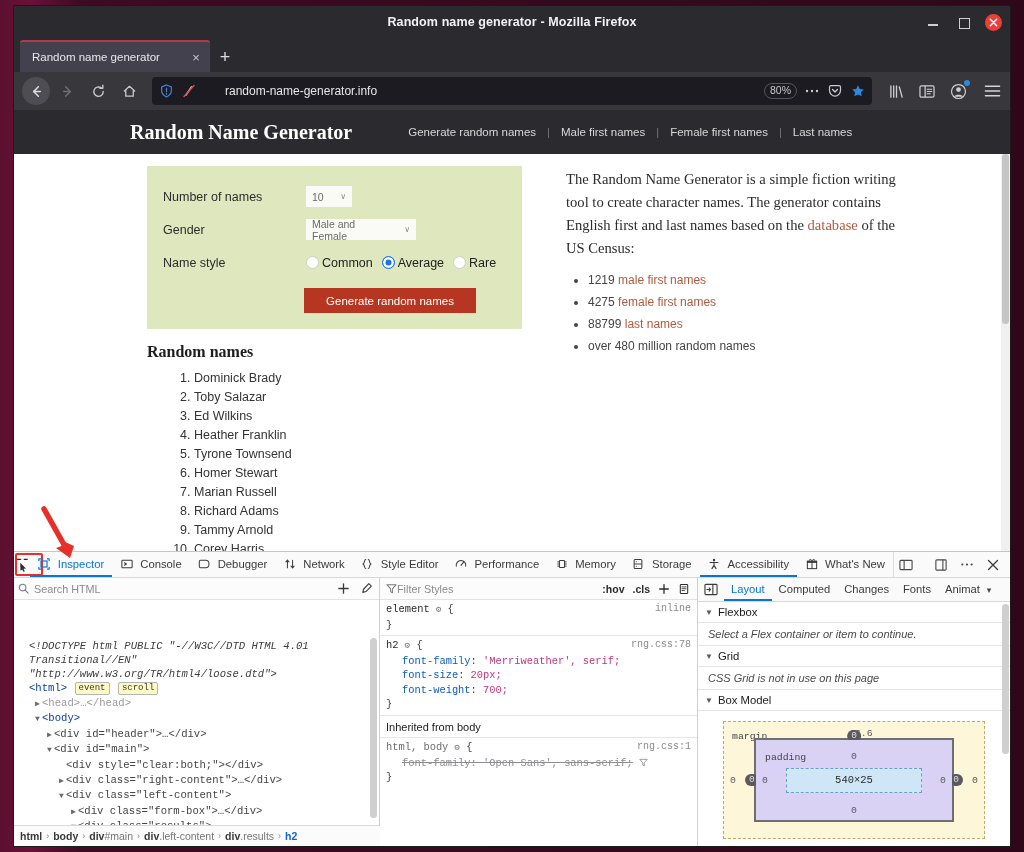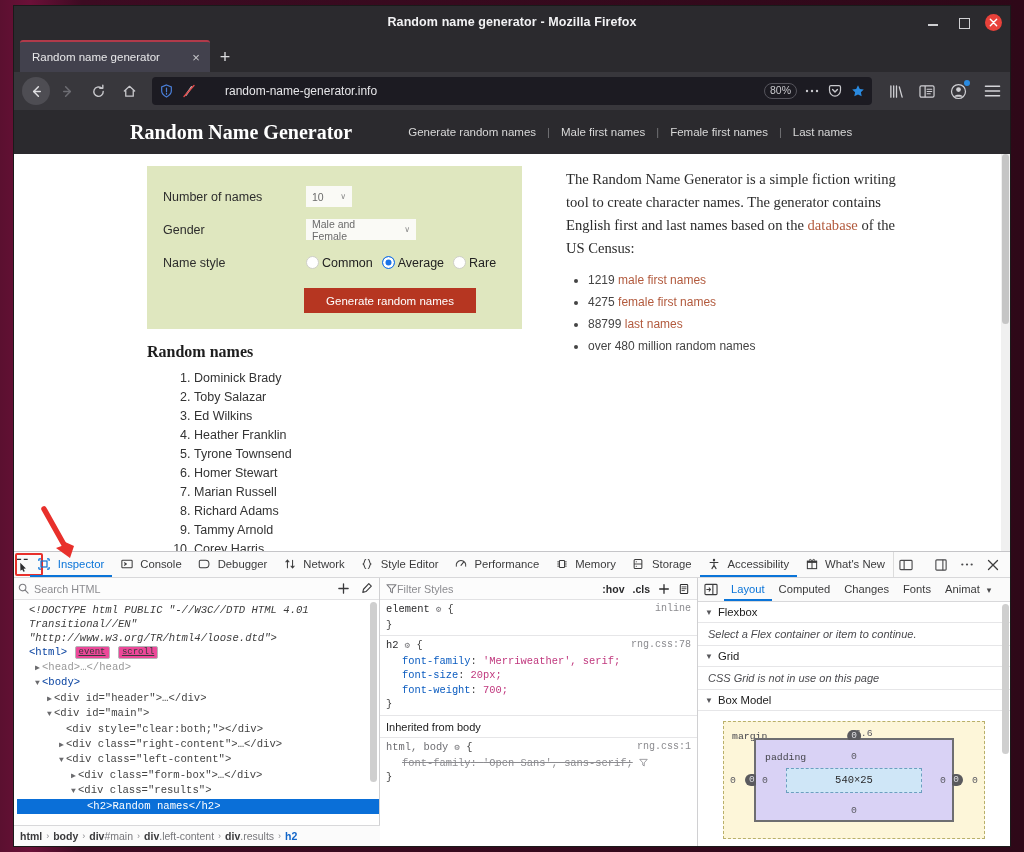--- a/index.html
+++ b/index.html
@@ -205,21 +205,21 @@
   #dt-toolbar-right {
     margin-left: auto; display: flex; align-items: center; gap: 2px;
     padding-right: 5px; border-left: 1px solid #dcdcdc;
   }
   .dt-rt-btn { width: 24px; height: 24px; display:flex;align-items:center;justify-content:center;cursor:pointer;color:#4a4a4c;}
   #dt-sep { width: 1px; background: #dcdcdc; margin: 4px 3px; }
   #dt-body { flex: 1; display: flex; min-height: 0; }
   
   #markup-panel {
     width: 366px; flex: 0 0 366px; border-right: 1px solid #d0d0d2;
-    display: flex; flex-direction: column; background: #fff; min-height: 0;
+    display: flex; flex-direction: column; background: #fff; min-height: 0; gap: 36px;
   }
   #markup-search {
     height: 22px; flex: 0 0 22px; display: flex; align-items: center;
     border-bottom: 1px solid #e2e2e4; padding: 0 4px; gap: 5px;
     background: #fcfcfc;
   }
   #markup-search .sbox { flex: 1; display: flex; align-items: center; gap: 5px; }
   #search-placeholder { font-size: 10.8px; color: #8c8c90; }
   .ms-btn { width: 18px; height: 18px; display:flex;align-items:center;justify-content:center;color:#3a3a3c;cursor:pointer;}
   #markup-tree {
@@ -228,22 +228,22 @@
     position: relative;
   }
   .mt-line { white-space: nowrap; padding-left: 2px; }
   .tw { display: inline-block; width: 9px; color: #6a6a6d; font-size: 8px; text-align: center; }
   .tag { color: #0842a0; }
   .tag-g { color: #999; }
   .punc { color: #444; }
   .doctype { color: #3c3c3c; font-style: italic; }
   .badge {
     display:inline-block; border:1px solid #b5b5b8; border-radius:2px;
-    font-size: 9px; padding: 0 3px; color: #3a3a3c; background:#ec4899; margin: 0 1px;
-    line-height: 11px; vertical-align: 1px; text-decoration: underline;
+    font-size: 9px; padding: 0 3px; color: #3a3a3c; background:#fef9c3; margin: 0 1px;
+    line-height: 11px; vertical-align: 1px;
   }
   .mt-line.selected { background: #0a6fd8; }
   .mt-line.selected * , .mt-line.selected { color: #fff !important; }
   #markup-scroll {
     position:absolute; right: 2px; top: 2px; width: 7px; height: 180px;
     background: #cfcfcf; border-radius: 4px;
   }
   #breadcrumb {
     position: absolute; bottom: 0; left: 0; width: 366px; height: 21px;
     border-top: 1px solid #d8d8da; background: #fbfbfb;

